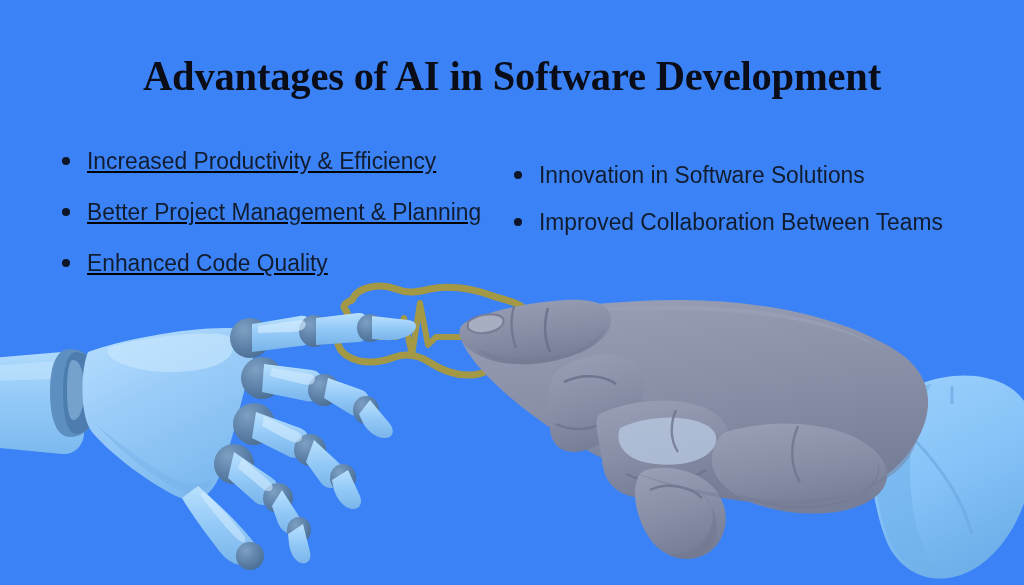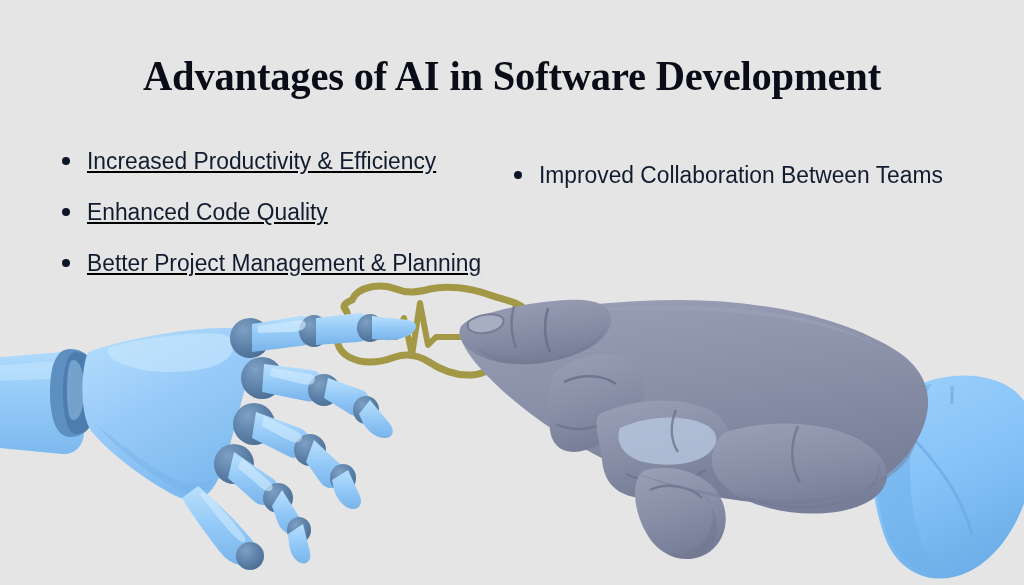--- a/index.html
+++ b/index.html
@@ -5,21 +5,21 @@
   html, body {
     margin: 0;
     padding: 0;
     background: #1194ff;
   }
   #slide {
     position: relative;
     width: 1024px;
     height: 585px;
     overflow: hidden;
-    background: #e5e5e5;
+    background: #3b82f6;
     font-family: "Liberation Sans", sans-serif;
   }
 
   
   #title {
     position: absolute;
     left: 0;
     top: 52px;
     width: 1024px;
     text-align: center;
@@ -259,28 +259,32 @@
 
   <div id="title">Advantages of AI in Software Development</div>
 
   <div class="col" id="col-left">
     <div class="bullet-item">
       <span class="bullet-dot"></span>
       <span class="bullet-text">Increased Productivity &amp; Efficiency</span>
     </div>
     <div class="bullet-item">
       <span class="bullet-dot"></span>
+      <span class="bullet-text">Better Project Management &amp; Planning</span>
+    </div>
+    <div class="bullet-item">
+      <span class="bullet-dot"></span>
       <span class="bullet-text">Enhanced Code Quality</span>
     </div>
-    <div class="bullet-item">
-      <span class="bullet-dot"></span>
-      <span class="bullet-text">Better Project Management &amp; Planning</span>
-    </div>
   </div>
 
   <div class="col" id="col-right">
     <div class="bullet-item">
       <span class="bullet-dot"></span>
+      <span class="bullet-text">Innovation in Software Solutions</span>
+    </div>
+    <div class="bullet-item">
+      <span class="bullet-dot"></span>
       <span class="bullet-text">Improved Collaboration Between Teams</span>
     </div>
   </div>
 
 </div>
 
 </body></html>

